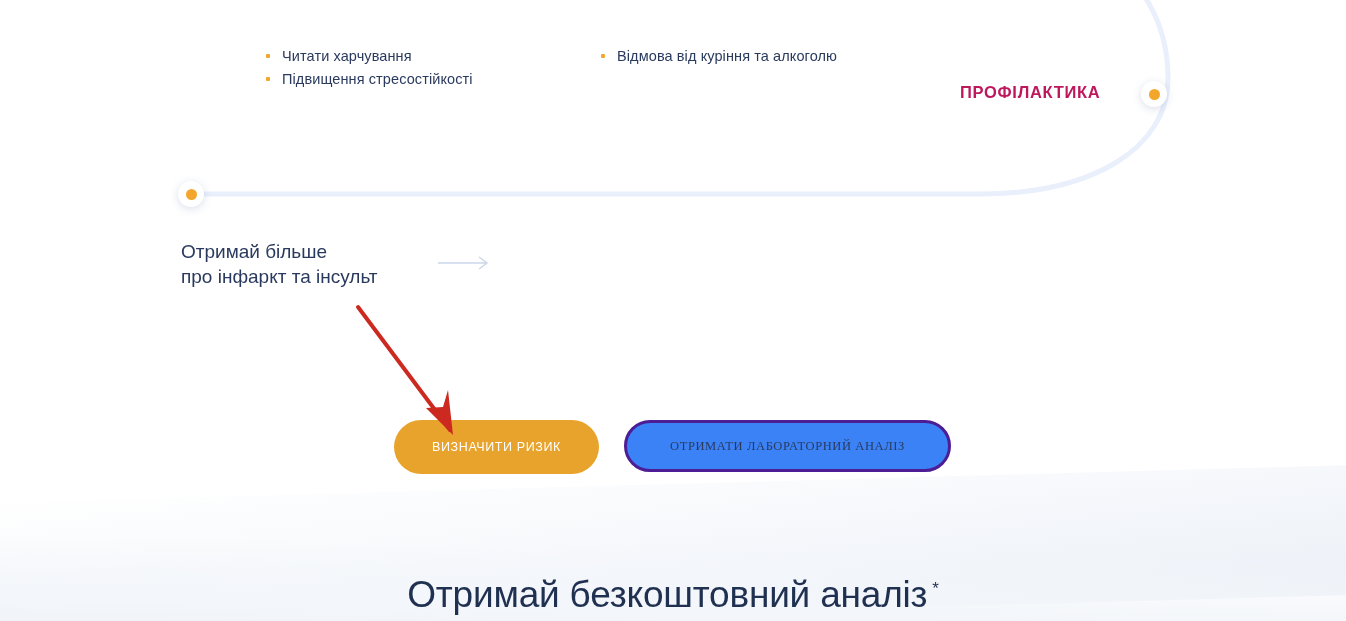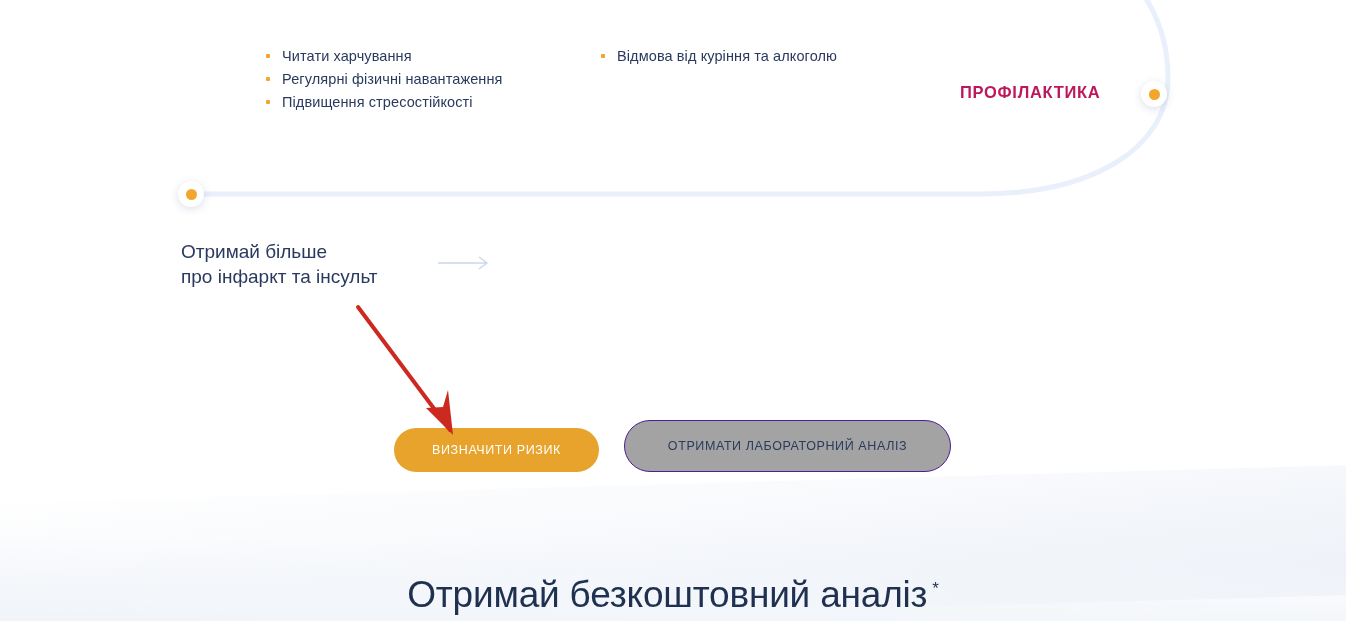--- a/index.html
+++ b/index.html
@@ -109,31 +109,31 @@
     position:absolute;
     display:flex; align-items:center; justify-content:center;
     border-radius:28px;
     font-size:12.5px;
     letter-spacing:.6px;
     white-space:nowrap;
     cursor:pointer;
   }
   #btn-risk {
     left:394px; top:420px;
-    width:205px; height:44px;
+    width:205px; height:54px;
     background:#E8A32C;
     color:#ffffff;
-    margin-top:8px;
   }
   #btn-lab {
     left:624px; top:420px;
     width:327px; height:52px;
-    background:#a3a3a3;
+    background:#3b82f6;
     color:#2A3A5E;
-    border:1px solid #4c1d95;
+    border:3px solid #4c1d95;
+    font-family:Liberation Serif, serif;
   }
 
   
   #headline {
     position:absolute;
     left:0; right:0; top:566px;
     text-align:center;
     color:#1F3050;
     font-size:37px;
     line-height:46px;
@@ -173,24 +173,20 @@
     <i></i>
   </div>
 
   <div class="list" id="list-left">
     <div class="li">
       <span class="bullet"></span>
       <span>Читати харчування</span>
     </div>
     <div class="li">
       <span class="bullet"></span>
-      <span>Регулярні фізичні навантаження</span>
-    </div>
-    <div class="li">
-      <span class="bullet"></span>
       <span>Підвищення стресостійкості</span>
     </div>
   </div>
 
   <div class="list" id="list-right">
     <div class="li">
       <span class="bullet"></span>
       <span>Відмова від куріння та алкоголю</span>
     </div>
   </div>

